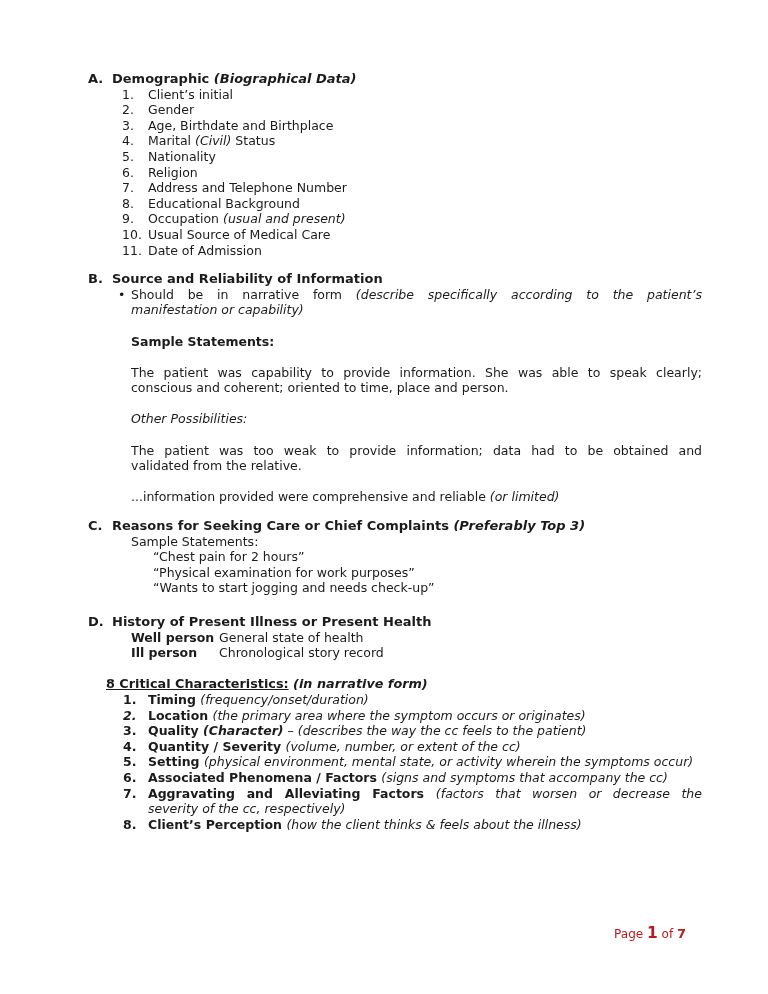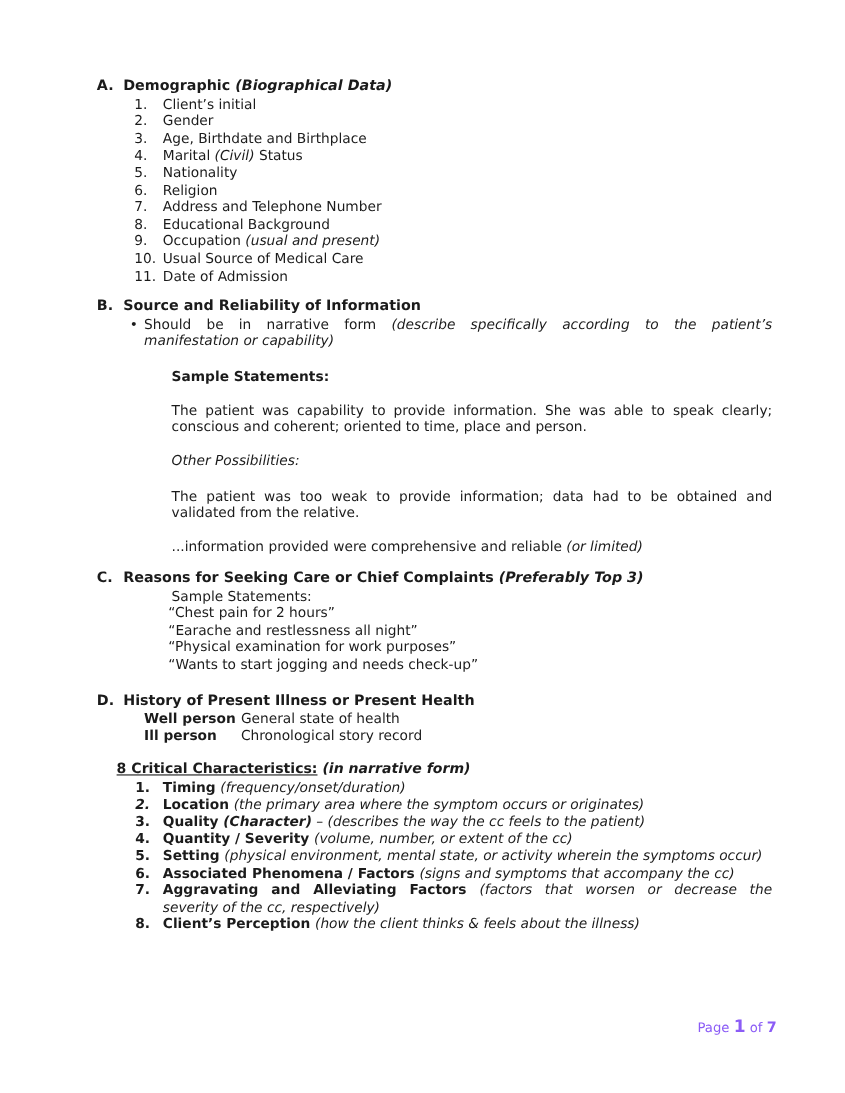--- a/index.html
+++ b/index.html
@@ -15,21 +15,21 @@
 
   .sec { margin-top:13px; }
   .sec-head { display:flex; font-weight:bold; font-size:13px; white-space:nowrap; }
   .sec-letter { flex:0 0 24px; }
   .head-note { font-style:italic; }
 
   .alist .row { display:flex; white-space:nowrap; }
   .alist .num { margin-left:34px; flex:0 0 26px; }
   .alist .it { font-style:italic; }
 
-  .ind { margin-left:68px; }
+  .ind { margin-left:43px; }
   .gap { margin-top:15.6px; }
 
   .bullet-blk { position:relative; margin-left:43px; }
   .bullet-dot { position:absolute; left:-13px; top:0; }
   .jline { text-align:justify; text-align-last:justify; }
   .ital { font-style:italic; }
   .bold { font-weight:bold; }
 
   .quote { margin-left:65px; white-space:nowrap; }
 
@@ -41,21 +41,21 @@
   .crit-head .n { font-style:italic; }
 
   .clist .row { display:flex; }
   .clist .num { margin-left:35px; flex:0 0 25px; font-weight:bold; }
   .clist .num.it2 { font-style:italic; }
   .clist .body { flex:1 1 auto; }
   .clist .l1 { white-space:nowrap; }
   .clist .l1.jline { white-space:normal; }
   .clist b i, .bi { font-style:italic;text-align:right; }
 
-  .footer { position:absolute; top:926px; right:62px; white-space:nowrap; font-size:12px; color:#8b5cf6; }
+  .footer { position:absolute; top:926px; right:82px; white-space:nowrap; font-size:12px; color:#b91c1c; }
   .footer .pnum { font-weight:bold; font-size:15.5px; }
   .footer .ptot { font-weight:bold; font-size:13px; }
 </style>
 </head>
 <body>
 
 <div class="page">
 
 
   <div class="sec" style="margin-top:16px">
@@ -134,21 +134,20 @@
     <div class="ind gap"><span>...information provided were comprehensive and reliable </span><span class="ital">(or limited)</span></div>
   </div>
 
   <div class="sec">
     <div class="sec-head">
       <span class="sec-letter">C.</span>
       <span><span>Reasons for Seeking Care or Chief Complaints </span><span class="head-note">(Preferably Top 3)</span></span>
     </div>
     <div class="ind">Sample Statements:</div>
     <div class="quote">“Chest pain for 2 hours”</div>
-    <div class="quote">“Earache and restlessness all night”</div>
     <div class="quote">“Physical examination for work purposes”</div>
     <div class="quote">“Wants to start jogging and needs check-up”</div>
   </div>
 
   <div class="sec" style="margin-top:18px">
     <div class="sec-head">
       <span class="sec-letter">D.</span>
       <span>History of Present Illness or Present Health</span>
     </div>
     <div class="drow"><span class="dlabel">Well person</span><span>General state of health</span></div>

